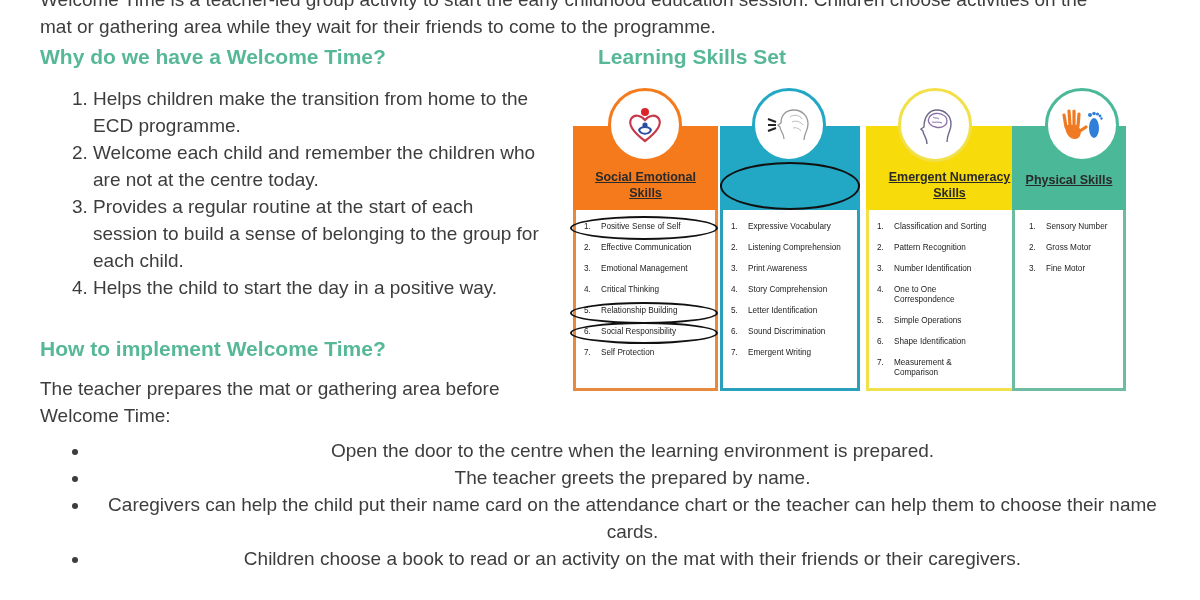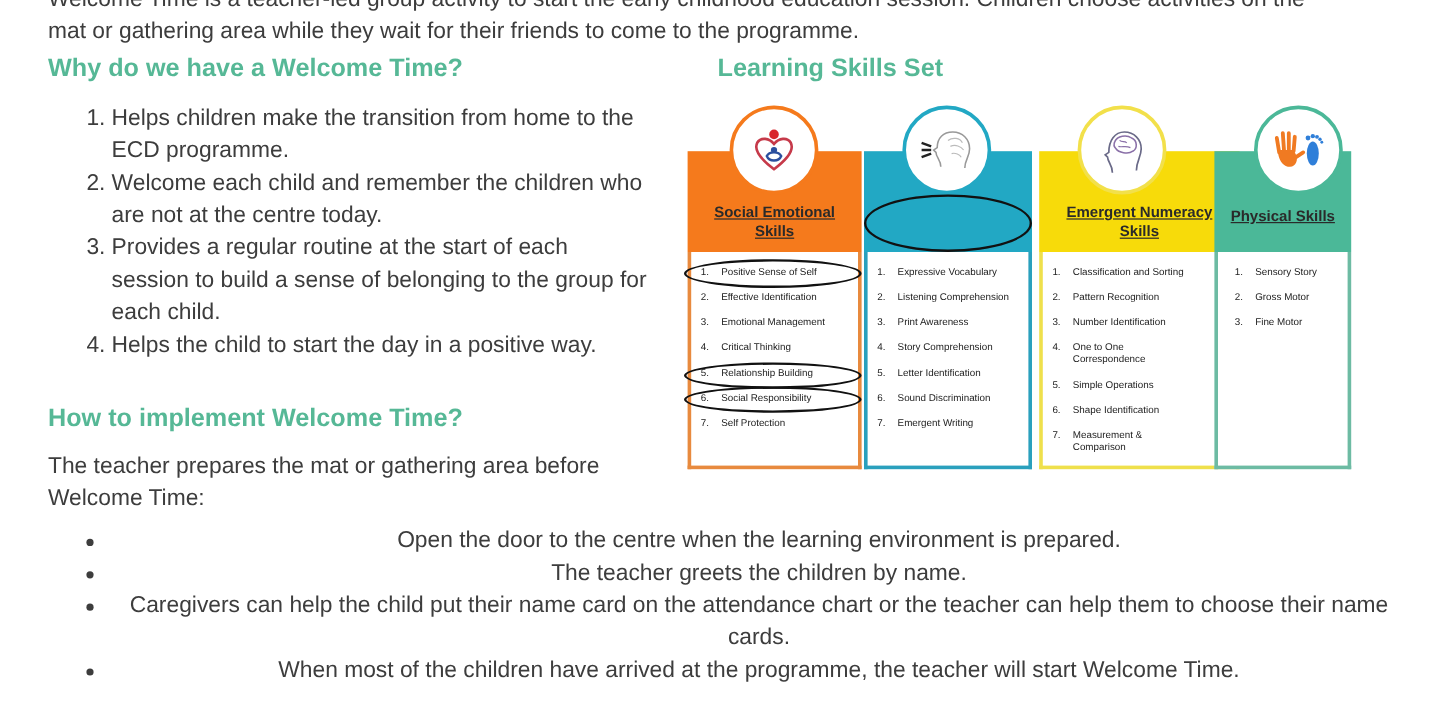--- a/index.html
+++ b/index.html
@@ -66,35 +66,35 @@
   <li><span class="num">2.</span><span>Welcome each child and remember the children who are not at the centre today.</span></li>
   <li><span class="num">3.</span><span>Provides a regular routine at the start of each session to build a sense of belonging to the group for each child.</span></li>
   <li><span class="num">4.</span><span>Helps the child to start the day in a positive way.</span></li>
 </ol>
 
 <div class="h2" id="h-how">How to implement Welcome Time?</div>
 <p class="prep">The teacher prepares the mat or gathering area before Welcome Time:</p>
 
 <ul class="bullets">
   <li><span class="dot"></span><span>Open the door to the centre when the learning environment is prepared.</span></li>
-  <li><span class="dot"></span><span>The teacher greets the children by name.</span></li>
+  <li><span class="dot"></span><span>The teacher greets the prepared by name.</span></li>
   <li><span class="dot"></span><span>Caregivers can help the child put their name card on the attendance chart or the teacher can help them to choose their name cards.</span></li>
-  <li><span class="dot"></span><span>When most of the children have arrived at the programme, the teacher will start Welcome Time.</span></li>
+  <li><span class="dot"></span><span>Children choose a book to read or an activity on the mat with their friends or their caregivers.</span></li>
 </ul>
 
 <div>
 
   <div class="card" id="card-se">
     <div class="head">
       <div class="title" style="padding:0 10px;">Social Emotional Skills</div>
     </div>
     <div class="body">
       <ol class="items">
         <li><span class="n">1.</span><span>Positive Sense of Self</span></li>
-        <li><span class="n">2.</span><span>Effective Identification</span></li>
+        <li><span class="n">2.</span><span>Effective Communication</span></li>
         <li><span class="n">3.</span><span>Emotional Management</span></li>
         <li><span class="n">4.</span><span>Critical Thinking</span></li>
         <li><span class="n">5.</span><span>Relationship Building</span></li>
         <li><span class="n">6.</span><span>Social Responsibility</span></li>
         <li><span class="n">7.</span><span>Self Protection</span></li>
       </ol>
     </div>
   </div>
   <div class="circle" style="left:608px; border-color:#f57a1c;">
     <svg width="40" height="40" viewBox="0 0 40 40">
@@ -152,21 +152,21 @@
       <path d="M18 13 C20 15 22 13 24 15 M17 18 C20 19 23 17 27 19" fill="none" stroke="#8a70a8" stroke-width="1"></path>
     </svg>
   </div>
 
   <div class="card" id="card-phy">
     <div class="head">
       <div class="title" style="top:46px;">Physical Skills</div>
     </div>
     <div class="body">
       <ol class="items" style="padding-left:14px;">
-        <li><span class="n">1.</span><span>Sensory Story</span></li>
+        <li><span class="n">1.</span><span>Sensory Number</span></li>
         <li><span class="n">2.</span><span>Gross Motor</span></li>
         <li><span class="n">3.</span><span>Fine Motor</span></li>
       </ol>
     </div>
   </div>
   <div class="circle" style="left:1045px; border-color:#4bb898;">
     <svg width="44" height="36" viewBox="0 0 44 36">
       <path d="M6 20 L4 8 M10 18 L9 4 M14 18 L14 4 M18 19 L19 7 M20 24 L26 20" stroke="#f07a22" stroke-width="3.2" stroke-linecap="round"></path>
       <path d="M5 20 C6 28 10 32 15 32 C20 32 22 26 20 22 L18 18 L6 18 Z" fill="#f07a22"></path>
       <ellipse cx="34" cy="21" rx="5" ry="10" fill="#2f7fd9"></ellipse>

